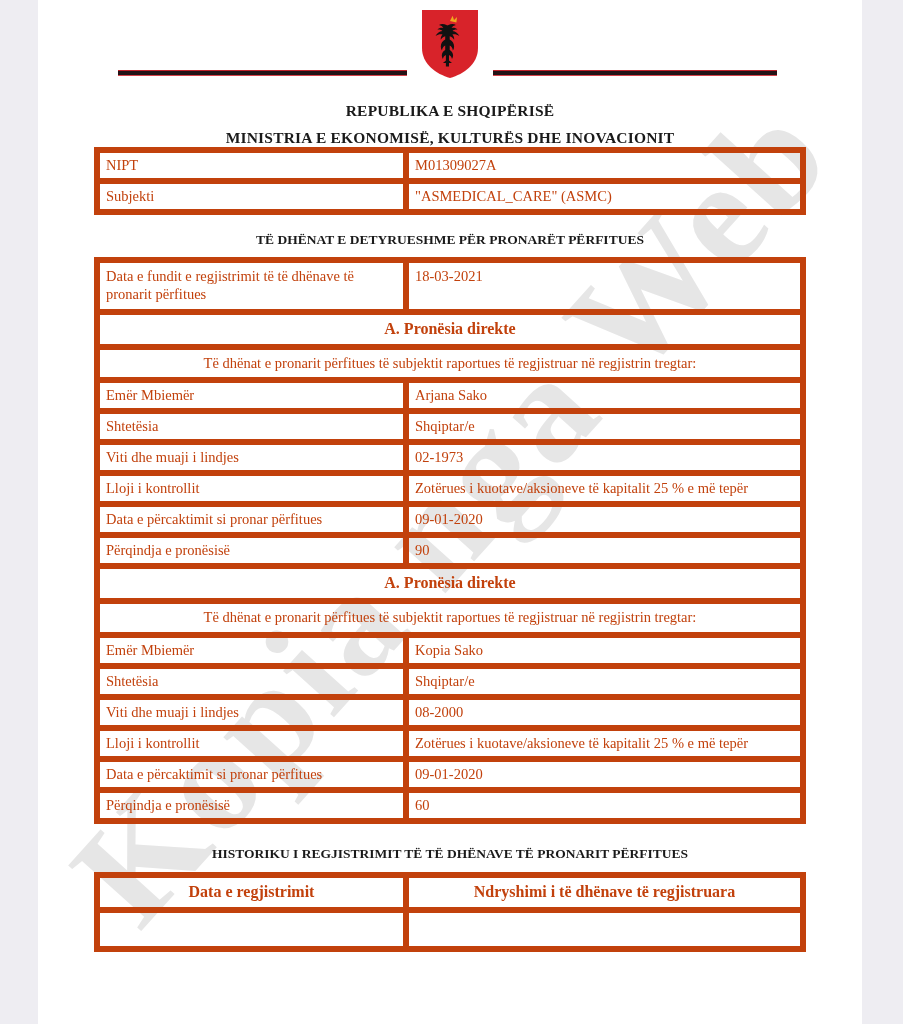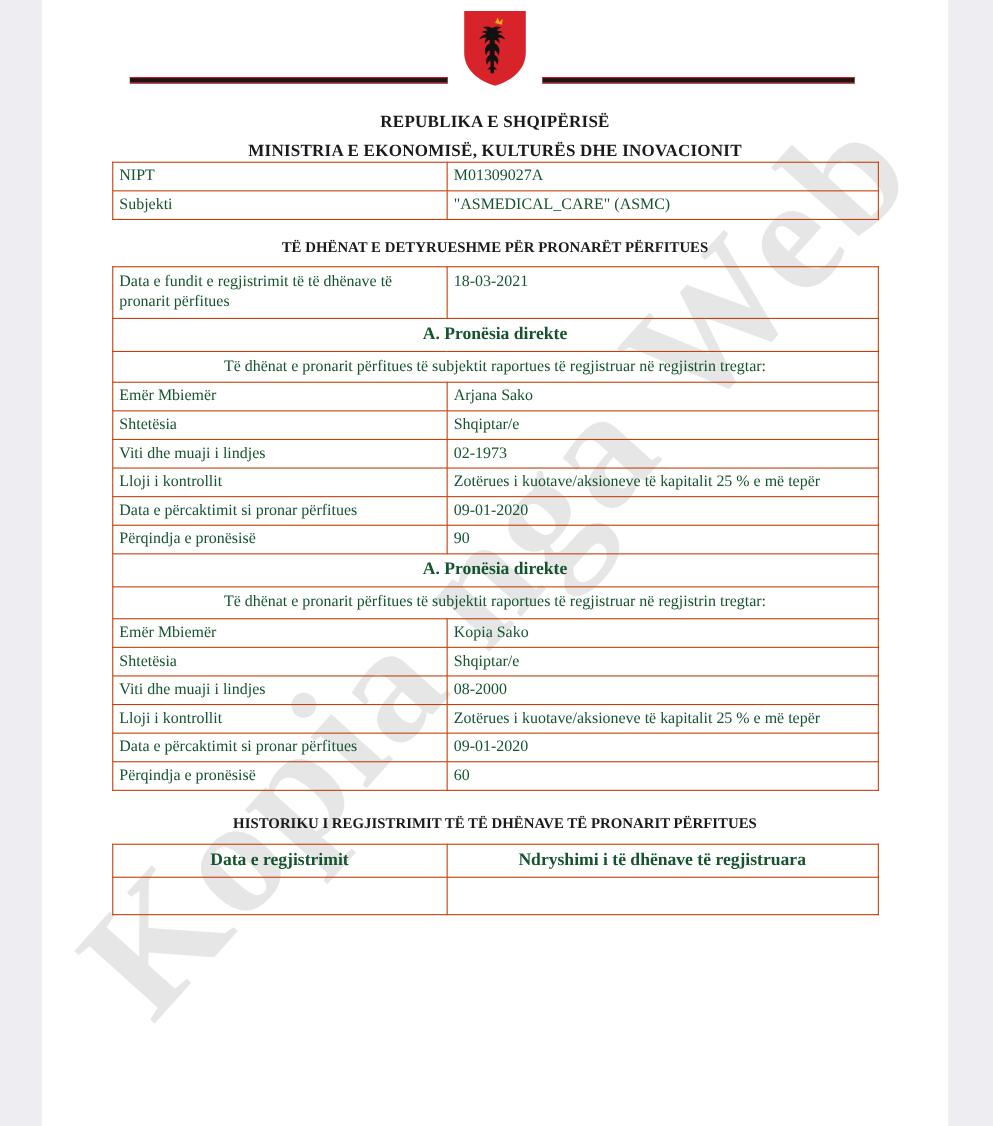--- a/index.html
+++ b/index.html
@@ -110,23 +110,23 @@
   .section-title.hist  { margin-top: 22px; margin-bottom: 10px; }
 
   
   table {
     border-collapse: collapse;
     width: 670px;
     margin: 0 auto;
     table-layout: fixed;
   }
   td {
-    border: 1px solid #c2410c;
+    border: 6px solid #c2410c;
     font-size: 14.5px;
-    color: #14532d;
+    color: #c2410c;
     padding: 3px 6px 4px 6px;
     line-height: 1.25;
     vertical-align: top;
     background: transparent;
   }
   td.label { width: 291px; }
   td.value { width: 379px; }
 
   td.center-bold {
     text-align: center;

